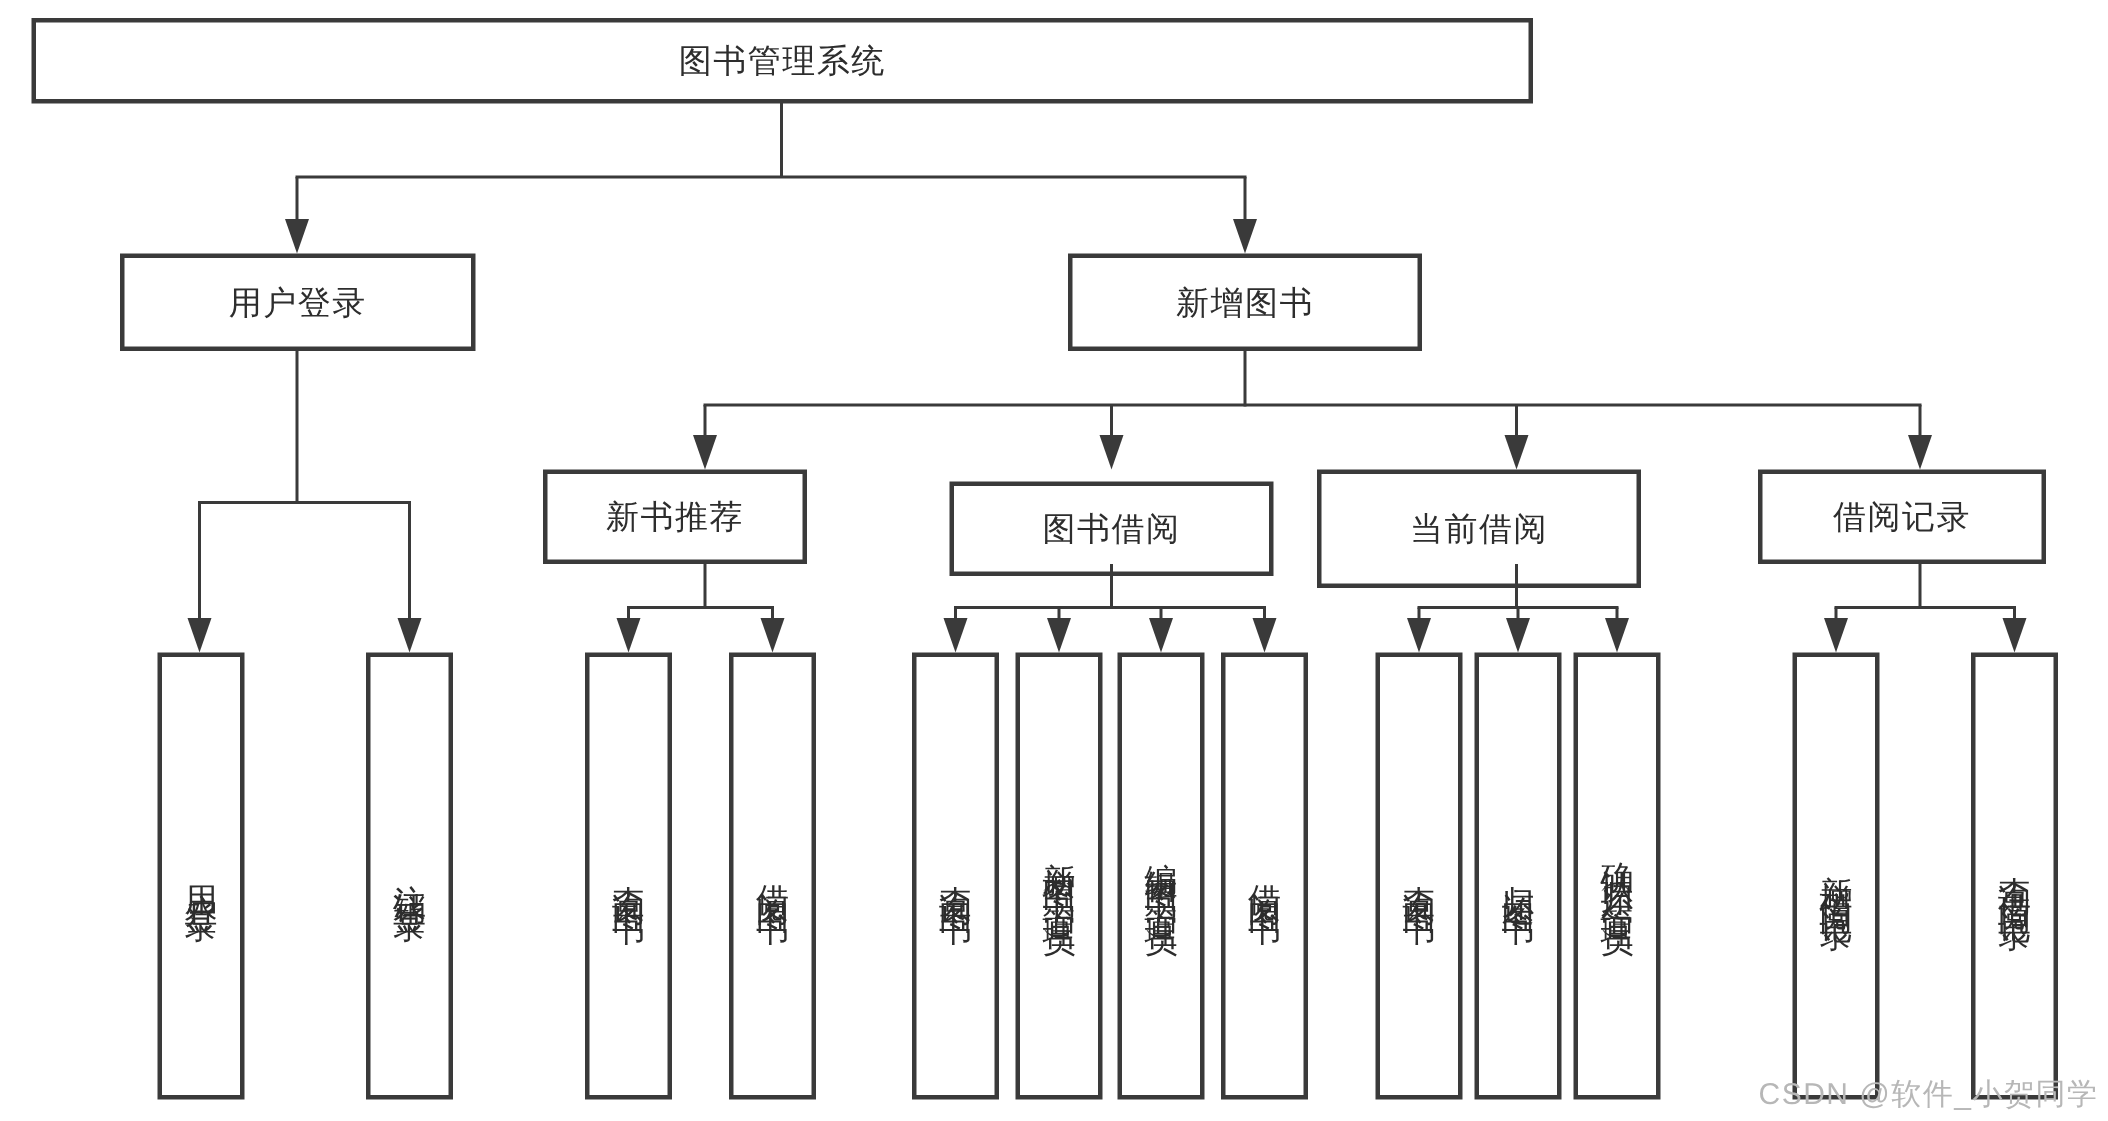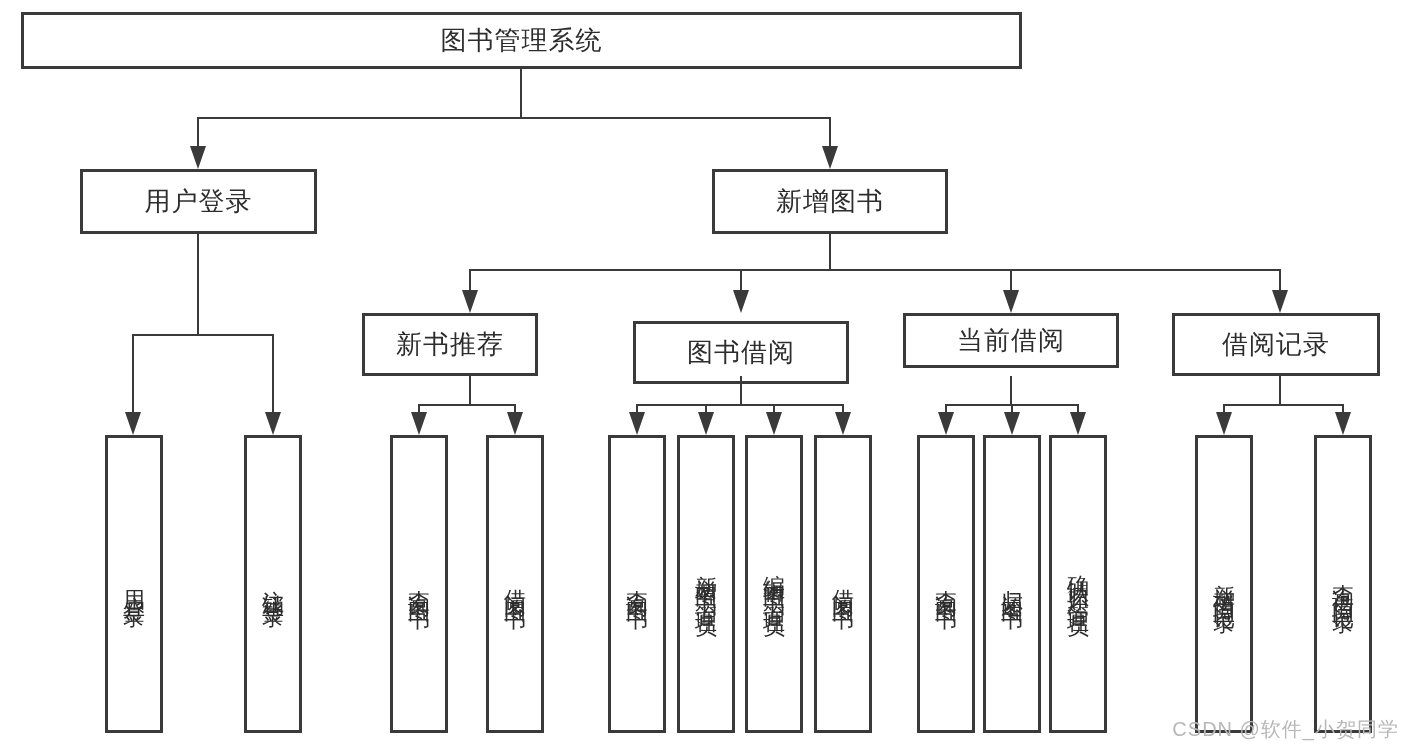--- a/index.html
+++ b/index.html
@@ -21,21 +21,21 @@
     position:absolute;
     box-sizing:border-box;
     border:3px solid var(--line);
     background:var(--background);
     display:flex;
     align-items:center;
     justify-content:center;
     text-align:center;
   }
   .box span{
-    font-size:26px;
+    font-size:22px;
     letter-spacing:1px;
     color:var(--text);
     white-space:nowrap;
   }
   .leaf span{
     writing-mode:vertical-rl;
     text-orientation:mixed;
     white-space:normal;
     line-height:1;
     letter-spacing:6px;
@@ -77,25 +77,25 @@
   </div>
 
   <div class="box" style="left:362px;top:313px;width:176px;height:63px">
     <span>新书推荐</span>
   </div>
 
   <div class="box" style="left:633px;top:321px;width:216px;height:63px">
     <span>图书借阅</span>
   </div>
 
-  <div class="box" style="left:903px;top:313px;width:216px;height:55px">
+  <div class="box" style="left:878px;top:313px;width:216px;height:79px">
     <span>当前借阅</span>
   </div>
 
-  <div class="box" style="left:1172px;top:313px;width:208px;height:63px">
+  <div class="box" style="left:1172px;top:313px;width:192px;height:63px">
     <span>借阅记录</span>
   </div>
 
   <div class="box leaf" style="left:105px;top:435px;width:58px;height:298px">
     <span>用户登录</span>
   </div>
   <div class="box leaf" style="left:244px;top:435px;width:58px;height:298px">
     <span>注销登录</span>
   </div>
 

